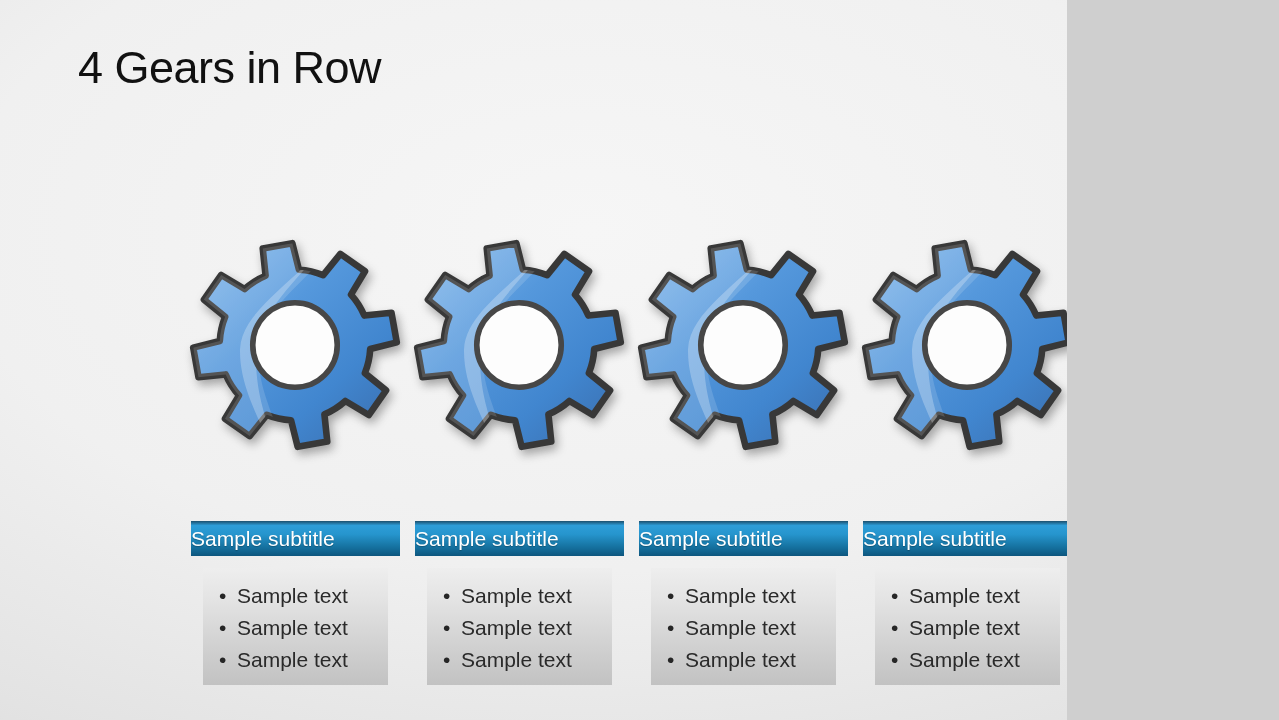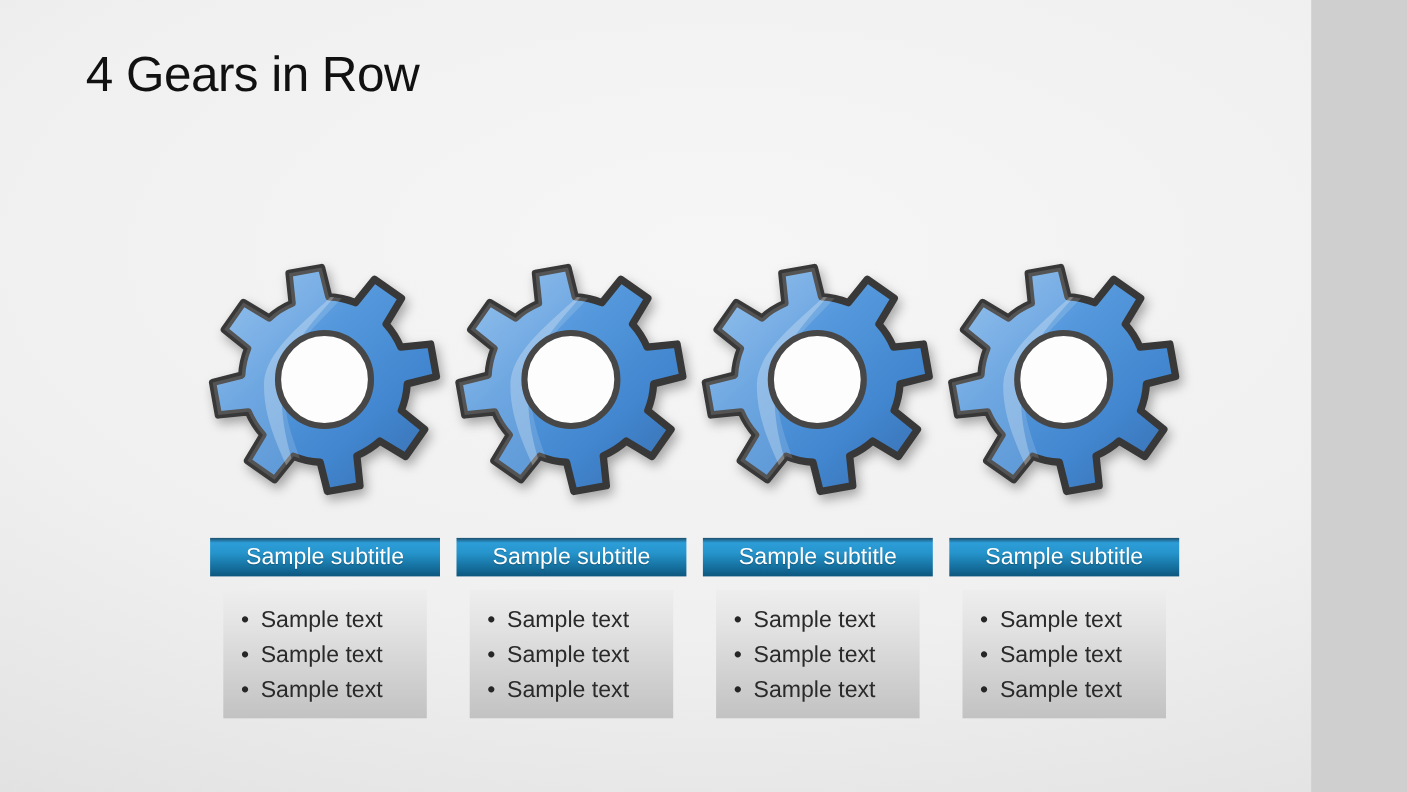--- a/index.html
+++ b/index.html
@@ -1,18 +1,18 @@
 <!DOCTYPE html>
 <html><head>
 <meta charset="utf-8">
 <style>
   html,body{margin:0;padding:0;background:#cfcfcf;}
   .slide{
     position:relative;
-    width:1192px;height:720px;
+    width:1067px;height:720px;
     overflow:hidden;
     font-family:"Liberation Sans",sans-serif;
     background:radial-gradient(ellipse 130% 105% at 55% 32%, #f6f6f6 0%, #f0f0f0 45%, #e3e3e3 75%, #d5d5d5 100%);
   }
   .title{
     position:absolute;left:78px;top:42px;margin:0;
     font-size:45px;line-height:52px;font-weight:400;
     letter-spacing:-0.5px;color:#111111;white-space:nowrap;
   }
   .gear{
@@ -23,24 +23,25 @@
   .gear.g2{left:405px}
   .gear.g3{left:629px}
   .gear.g4{left:853px}
 
   .card{position:absolute;top:489px;width:209px;}
   .card.c1{left:191px}
   .card.c2{left:415px}
   .card.c3{left:639px}
   .card.c4{left:863px}
   .card-header{
-    height:35px;line-height:35px;text-align:center;
+    height:35px;line-height:35px;
     color:#ffffff;font-size:21px;font-weight:400;
     background:linear-gradient(180deg,#1c4f6d 0%,#2d9dd8 13%,#2695cd 38%,#15719f 75%,#0d567e 100%);
     text-shadow:0 1px 1px rgba(0,0,0,0.25);
+    margin-top:32px;
   }
   .card-body{
     box-sizing:border-box;height:117px;margin:12px;
     padding:12px 6px 0 34px;list-style:none;
     background:linear-gradient(180deg,#eeeeee 0%,#e3e3e3 28%,#d3d3d3 62%,#c2c2c2 100%);
   }
   .card-body li{
     position:relative;font-size:21px;line-height:32px;
     color:#2a2a2a;white-space:nowrap;
   }

